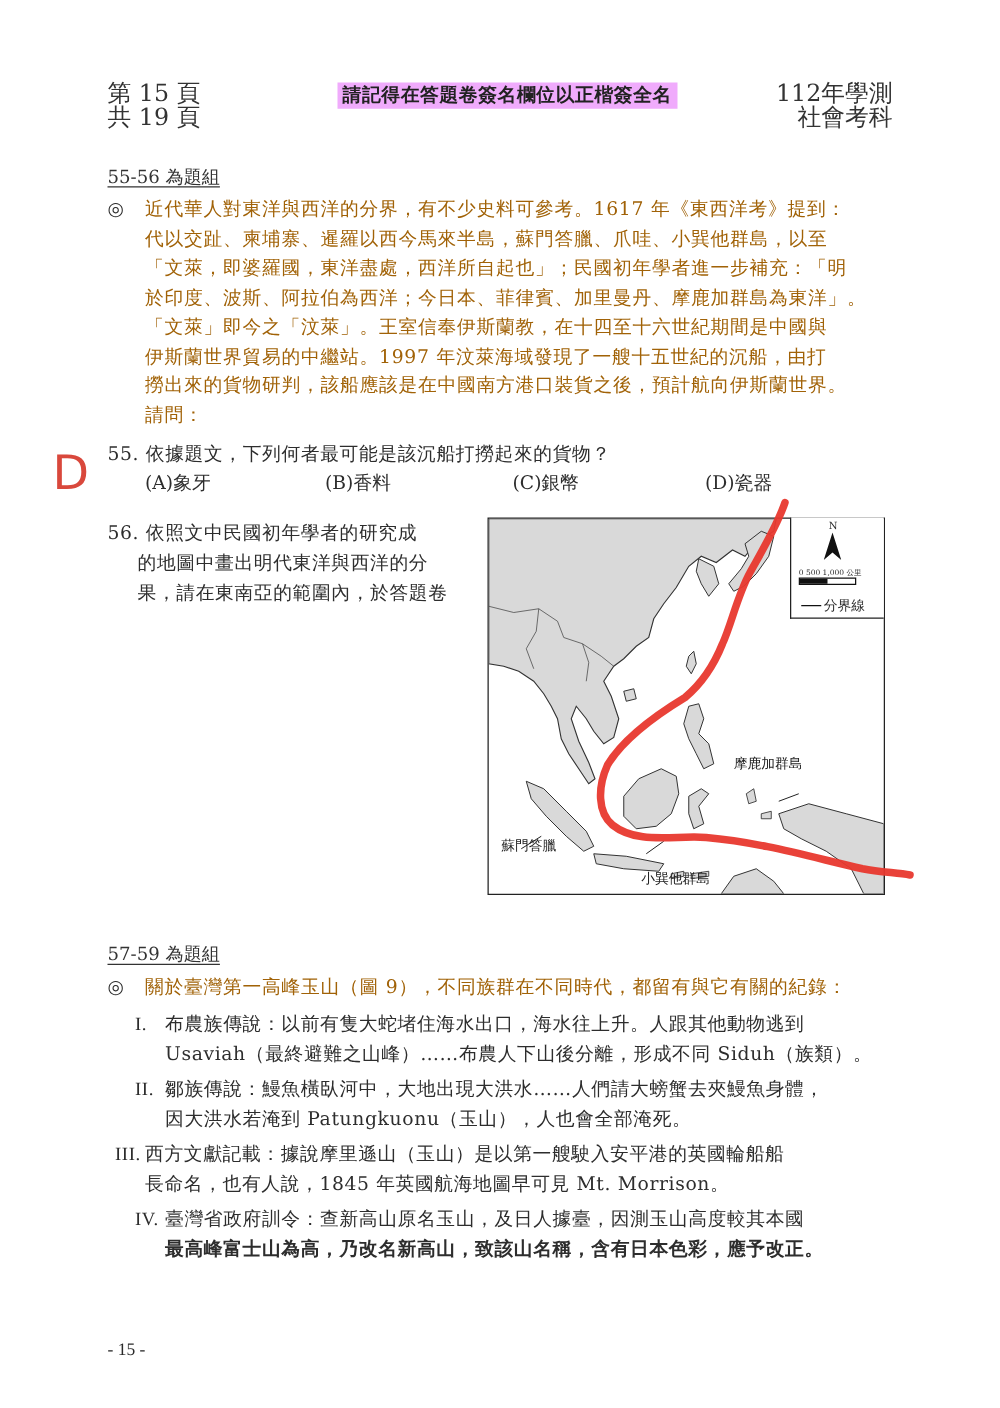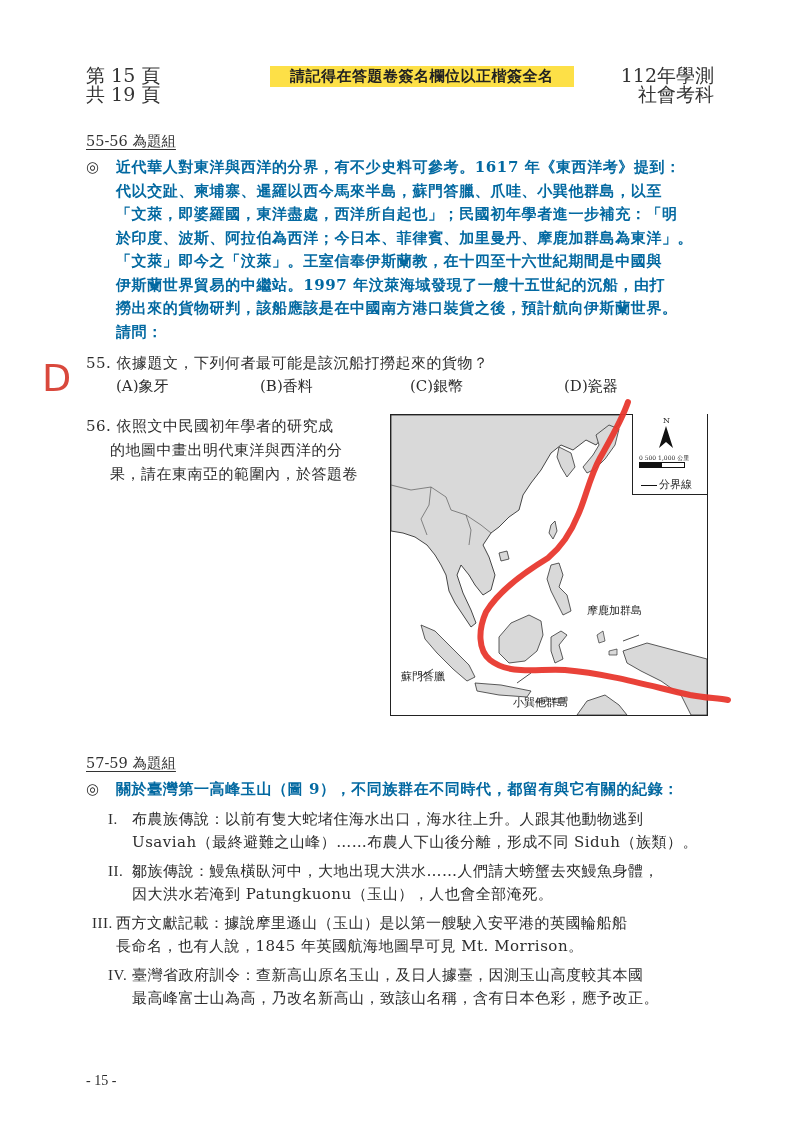--- a/index.html
+++ b/index.html
@@ -4,26 +4,26 @@
 <style>
   html, body { margin: 0; padding: 0; }
   body {
     width: 800px; height: 1126px; background: #ffffff; position: relative; overflow: hidden;
     font-family: "DejaVu Serif", "Liberation Serif", serif; color: #2a2a2a;
   }
   .abs { position: absolute; }
   .hdr { font-size: 19px; line-height: 19px; color: #333; }
   .hdr-center {
     left: 270px; top: 66px; font-family: Liberation Mono, monospace;
-    font-size: 15px; background: #fde047; padding: 1px 20px; color: #222; font-weight: bold; letter-spacing: 0.5px;
+    font-size: 15px; background: #f0abfc; padding: 1px 4px; color: #222; font-weight: bold; letter-spacing: 0.5px;
   }
   .group-title {
     font-size: 14.5px; text-decoration: underline; text-underline-offset: 3px; color: #333;
   }
-  .para { font-size: 15px; line-height: 23.5px; color: #0369a1; letter-spacing: 0.6px; font-weight: bold; }
+  .para { font-size: 15px; line-height: 23.5px; color: #a16207; letter-spacing: 0.6px; }
   .para .line { white-space: nowrap; }
   .bullet { position: absolute; left: 86px; font-size: 15px; }
   .q { font-size: 15px; line-height: 23px; color: #2d2d2d; letter-spacing: 0.5px; }
   .opt { position: absolute; font-size: 15px; color: #2d2d2d; }
   .answer-mark {
     left: 42px; top: 358px; font-family: "DejaVu Sans", "Liberation Sans", sans-serif;
     font-size: 38px; color: #d9483c; font-weight: normal; line-height: 40px;
   }
   .map-frame {
     left: 390px; top: 414px; width: 316px; height: 300px; border: 1.5px solid #222; background: #fff; overflow: hidden;
@@ -153,16 +153,16 @@
   <div style="padding-left:24px;">因大洪水若淹到 Patungkuonu（玉山），人也會全部淹死。</div>
 </div>
 
 <div class="item" style="left:92px; top:912px;">
   <div><span class="num" style="width:24px;">III.</span><span>西方文獻記載：據說摩里遜山（玉山）是以第一艘駛入安平港的英國輪船船</span></div>
   <div style="padding-left:24px;">長命名，也有人說，1845 年英國航海地圖早可見 Mt. Morrison。</div>
 </div>
 
 <div class="item" style="left:108px; top:964px;">
   <div><span class="num" style="width:24px;">IV.</span><span>臺灣省政府訓令：查新高山原名玉山，及日人據臺，因測玉山高度較其本國</span></div>
-  <div style="padding-left:24px;">最高峰富士山為高，乃改名新高山，致該山名稱，含有日本色彩，應予改正。</div>
+  <div style="padding-left:24px;font-weight:bold;">最高峰富士山為高，乃改名新高山，致該山名稱，含有日本色彩，應予改正。</div>
 </div>
 
 <div class="abs pagenum">- 15 -</div>
 
 </body></html>

